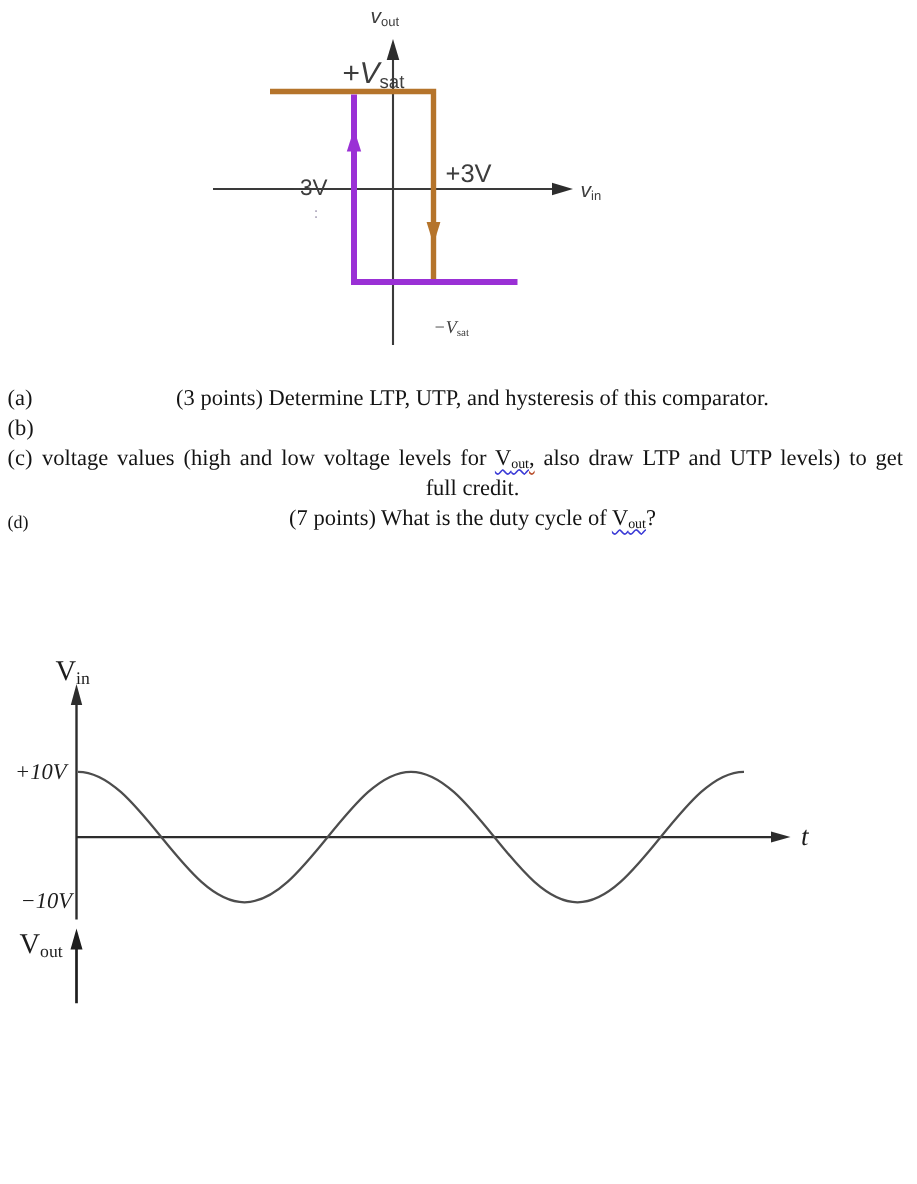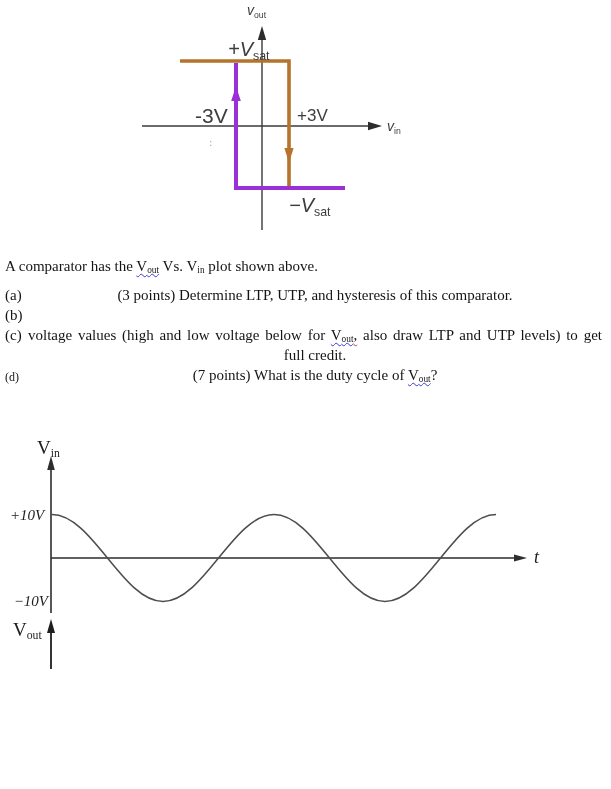--- a/index.html
+++ b/index.html
@@ -51,47 +51,46 @@
 
   <div class="flab" style="left:247px;top:3px;font-size:14px;">
     <i>v</i><sub>out</sub>
   </div>
   <div class="flab" style="left:387px;top:119px;font-size:14px;">
     <i>v</i><sub>in</sub>
   </div>
   <div class="flab" style="left:192px;top:39px;font-size:20px;margin-left:36px;">
     <i>+V</i><sub>sat</sub>
   </div>
-  <div class="flab" style="left:289px;top:195px;font-size:20px;">
+  <div class="flab" style="left:289px;top:212px;font-size:12px;font-family:Liberation Serif, serif;">
     <i>−V</i><sub>sat</sub>
   </div>
-  <div class="flab" style="left:195px;top:105px;font-size:21px;">-3V</div>
+  <div class="flab" style="left:195px;top:118px;font-size:15px;">-3V</div>
   <div class="flab" style="left:297px;top:107px;font-size:17px;">+3V</div>
   <div class="stray" style="left:209px;top:138px;">:</div>
 
   <div class="textblock">
-    <p class="intro"><span>A comparator has the </span><span class="wavy-blue">V<sub>out</sub></span><span> Vs. </span><span>V<sub>in</sub></span><span> plot shown above.</span></p>
 
     <div class="li">
       <span class="marker">(a)</span>
       <div class="body">
         <div class="line"><span>(3 points) Determine LTP, UTP, and hysteresis of this comparator.</span></div>
       </div>
     </div>
 
     <div class="li">
       <span class="marker">(b)</span>
       <div class="body">
       </div>
     </div>
 
     <div class="li">
       <span class="marker">(c)</span>
       <div class="body">
-        <div class="line jfull"><span>voltage values (high and low voltage below for </span><span class="wavy-blue">V<sub>out</sub></span><span class="wavy-red">,</span><span> also draw LTP and UTP levels) to get</span></div>
+        <div class="line jfull"><span>voltage values (high and low voltage levels for </span><span class="wavy-blue">V<sub>out</sub></span><span class="wavy-red">,</span><span> also draw LTP and UTP levels) to get</span></div>
         <div class="line"><span>full credit.</span></div>
       </div>
     </div>
 
     <div class="li">
       <span class="marker small">(d)</span>
       <div class="body">
         <div class="line"><span>(7 points) What is the duty cycle of </span><span class="wavy-blue">V<sub>out</sub></span><span>?</span></div>
       </div>
     </div>

